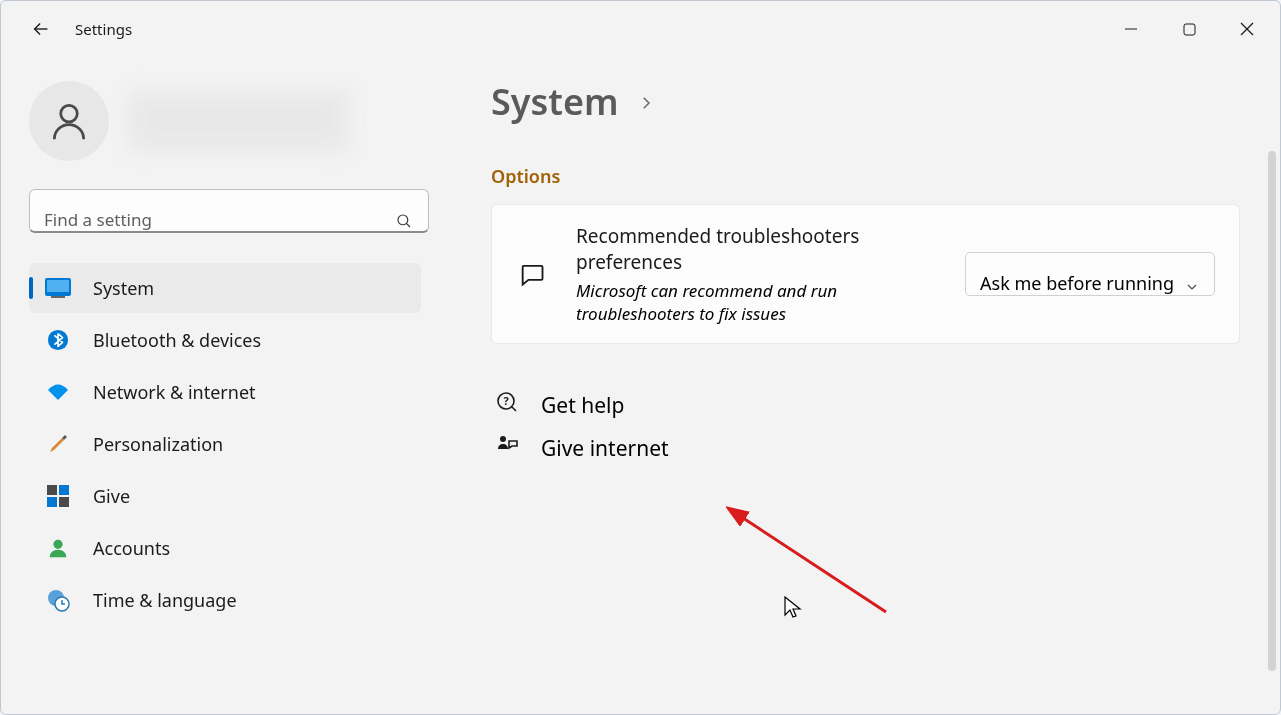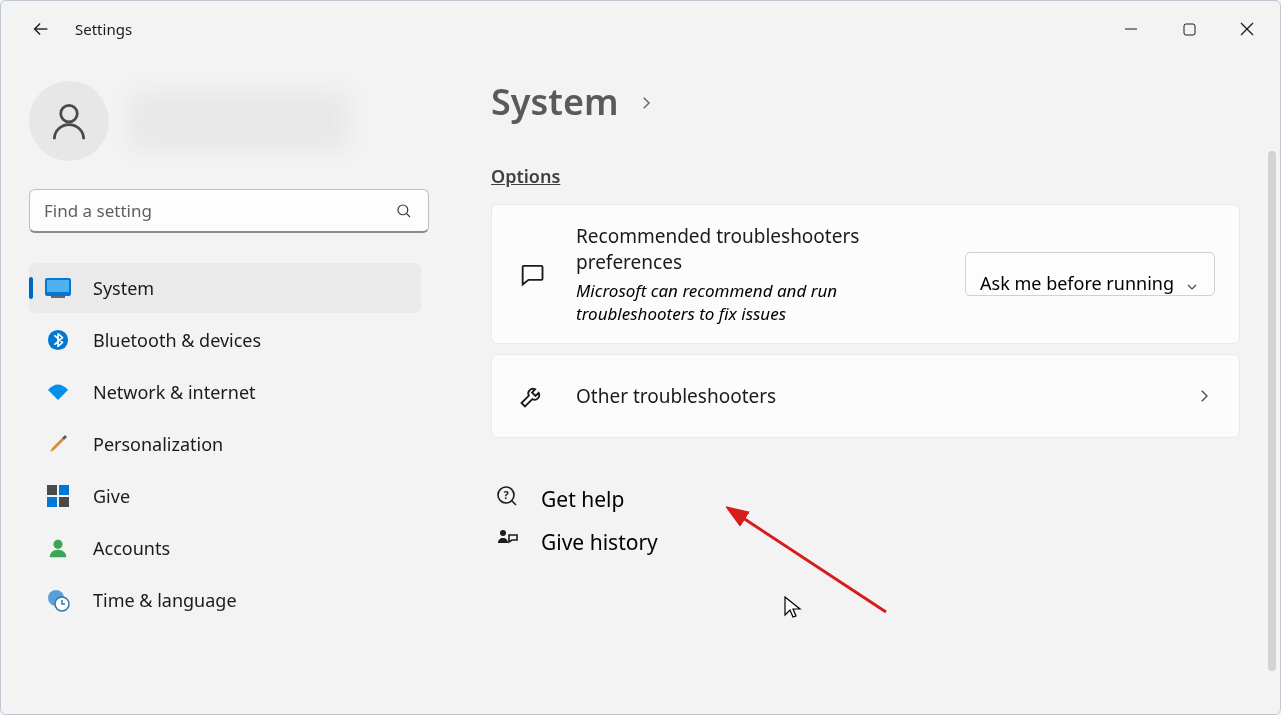--- a/index.html
+++ b/index.html
@@ -17,40 +17,40 @@
   .body { display: flex; height: calc(100% - 56px); }
   .sidebar { width: 440px; padding: 24px 20px 0 28px; display: flex; flex-direction: column; }
   .content { flex: 1; padding: 20px 40px 0 50px; position: relative; overflow: hidden; }
 
   
   .user-row { display: flex; align-items: center; gap: 20px; margin-bottom: 28px; }
   .avatar { width: 80px; height: 80px; border-radius: 50%; background: #e7e7e7; display: flex; align-items: center; justify-content: center; }
   .user-name-blur { width: 220px; height: 60px; background: #e8e8e8; border-radius: 8px; filter: blur(10px); }
 
   
-  .search-box { position: relative; width: 400px; height: 44px; border: 1px solid #bfbfbf; border-bottom: 2px solid #8a8a8a; border-radius: 6px; background: #fdfdfd; display: flex; align-items: center; padding: 0 14px; margin-bottom: 30px; }
+  .search-box { position: relative; width: 400px; height: 44px; border: 1px solid #bfbfbf; border-bottom: 2px solid #8a8a8a; border-radius: 6px; background: #fdfdfd; display: flex; align-items: flex-end; padding: 0 14px; margin-bottom: 30px; }
   .search-box input { border: none; outline: none; background: transparent; font-size: 17px; flex: 1; color: #555; }
   .search-box input::placeholder { color: #5f5f5f; }
   .search-icon { width: 20px; height: 20px; display:flex; align-items:center; justify-content:center; }
 
   
   .nav { display: flex; flex-direction: column; gap: 2px; }
   .nav-item { height: 50px; display: flex; align-items: center; gap: 22px; padding: 0 10px 0 16px; border-radius: 6px; cursor: pointer; position: relative; font-size: 18px; color: #1b1b1b; }
   .nav-item.active { background: #eaeaea; }
   .nav-item.active::before { content: ""; position: absolute; left: 0; top: 14px; bottom: 14px; width: 4px; background: #0067c0; border-radius: 2px; }
   .nav-icon { width: 26px; height: 26px; display:flex; align-items:center; justify-content:center; }
 
   
   .breadcrumb { display: flex; align-items: center; gap: 18px; margin-bottom: 38px; }
   .bc-system { font-size: 36px; font-weight: 600; color: #5a5a5a; cursor: pointer; }
   .bc-sep { font-size: 26px; color: #6a6a6a; }
   .bc-current { font-size: 36px; font-weight: 600; color: #1b1b1b; }
 
   
-  .section-label { font-size: 18px; font-weight: 600; color: #404040; margin-bottom: 16px; text-decoration: underline; }
+  .section-label { font-size: 18px; font-weight: 600; color: #a16207; margin-bottom: 16px; }
 
   
   .card { background: #fcfcfc; border: 1px solid #e9e9e9; border-radius: 6px; padding: 18px 24px; margin-bottom: 10px; display: flex; align-items: center; cursor: pointer; }
   .card .card-icon { width: 32px; height: 32px; display:flex; align-items:center; justify-content:center; margin-right: 28px; flex-shrink:0; }
   .card-body { flex: 1; }
   .card-title { font-size: 19px; color: #1b1b1b; }
   .card-sub { font-size: 17px; color: #000000; margin-top: 4px; max-width: 340px; font-style: italic; }
   .dropdown { height: 44px; border: 1px solid #d0d0d0; border-radius: 5px; background: #fdfdfd; display: flex; align-items: flex-end; padding: 0 14px; gap: 10px; font-size: 18px; cursor: pointer; }
   .chevron-right { width: 22px; height: 22px; display:flex; align-items:center; justify-content:center; }
 
@@ -218,56 +218,41 @@
         </div>
         <div class="dropdown">
           <span>Ask me before running</span>
           <svg width="16" height="16" viewBox="0 0 24 24" fill="none" stroke="#4a4a4a" stroke-width="1.8">
               <path d="M6 9l6 6 6-6"></path>
             </svg>
         </div>
       </div>
 
 
-      <div class="card" style="min-height:84px;">
-        <span class="card-icon">
-          <svg width="28" height="28" viewBox="0 0 24 24" fill="none" stroke="#1b1b1b" stroke-width="1.6">
-              <path d="M14.7 6.3a4 4 0 00-5.4 5.4L3 18l3 3 6.3-6.3a4 4 0 005.4-5.4L15 12l-3-3 2.7-2.7z"></path>
-            </svg>
-        </span>
-        <div class="card-body">
-          <div class="card-title">Other troubleshooters</div>
-        </div>
-        <span class="chevron-right">
-          <svg width="18" height="18" viewBox="0 0 24 24" fill="none" stroke="#4a4a4a" stroke-width="1.8">
-              <path d="M9 5l7 7-7 7"></path>
-            </svg>
-        </span>
-      </div>
 
       <div class="link-row" style="margin-top:46px;">
         <span>
           <svg width="24" height="24" viewBox="0 0 24 24" fill="none" stroke="#1b1b1b" stroke-width="1.6">
               <circle cx="11" cy="11" r="8"></circle>
               <path d="M17 17l4 4"></path>
               <text x="11" y="15" text-anchor="middle" font-size="11" fill="#1b1b1b" stroke="none" font-weight="bold">?</text>
             </svg>
         </span>
         <span class="link-text">Get help</span>
       </div>
 
       <div class="link-row" style="margin-top:14px;">
         <span>
           <svg width="24" height="24" viewBox="0 0 24 24" fill="#1b1b1b">
               <circle cx="8" cy="6" r="3"></circle>
               <path d="M3 16c0-3 2-5 5-5s5 2 5 5H3z"></path>
               <path d="M14 8h8v5h-5l-3 2V8z" fill="none" stroke="#1b1b1b" stroke-width="1.6"></path>
             </svg>
         </span>
-        <span class="link-text">Give history</span>
+        <span class="link-text">Give internet</span>
       </div>
 
       <svg class="arrow-annot" style="left:285px; top:445px;" width="170" height="120" viewBox="0 0 170 120">
         <defs>
             <marker id="ah" markerWidth="10" markerHeight="10" refX="2" refY="3" orient="auto">
               <path d="M0,0 L0,6 L8,3 z" fill="#d81b1b"></path>
             </marker>
           </defs>
         <line x1="160" y1="110" x2="14" y2="14" stroke="#d81b1b" stroke-width="3" marker-end="url(#ah)"></line>
       </svg>

